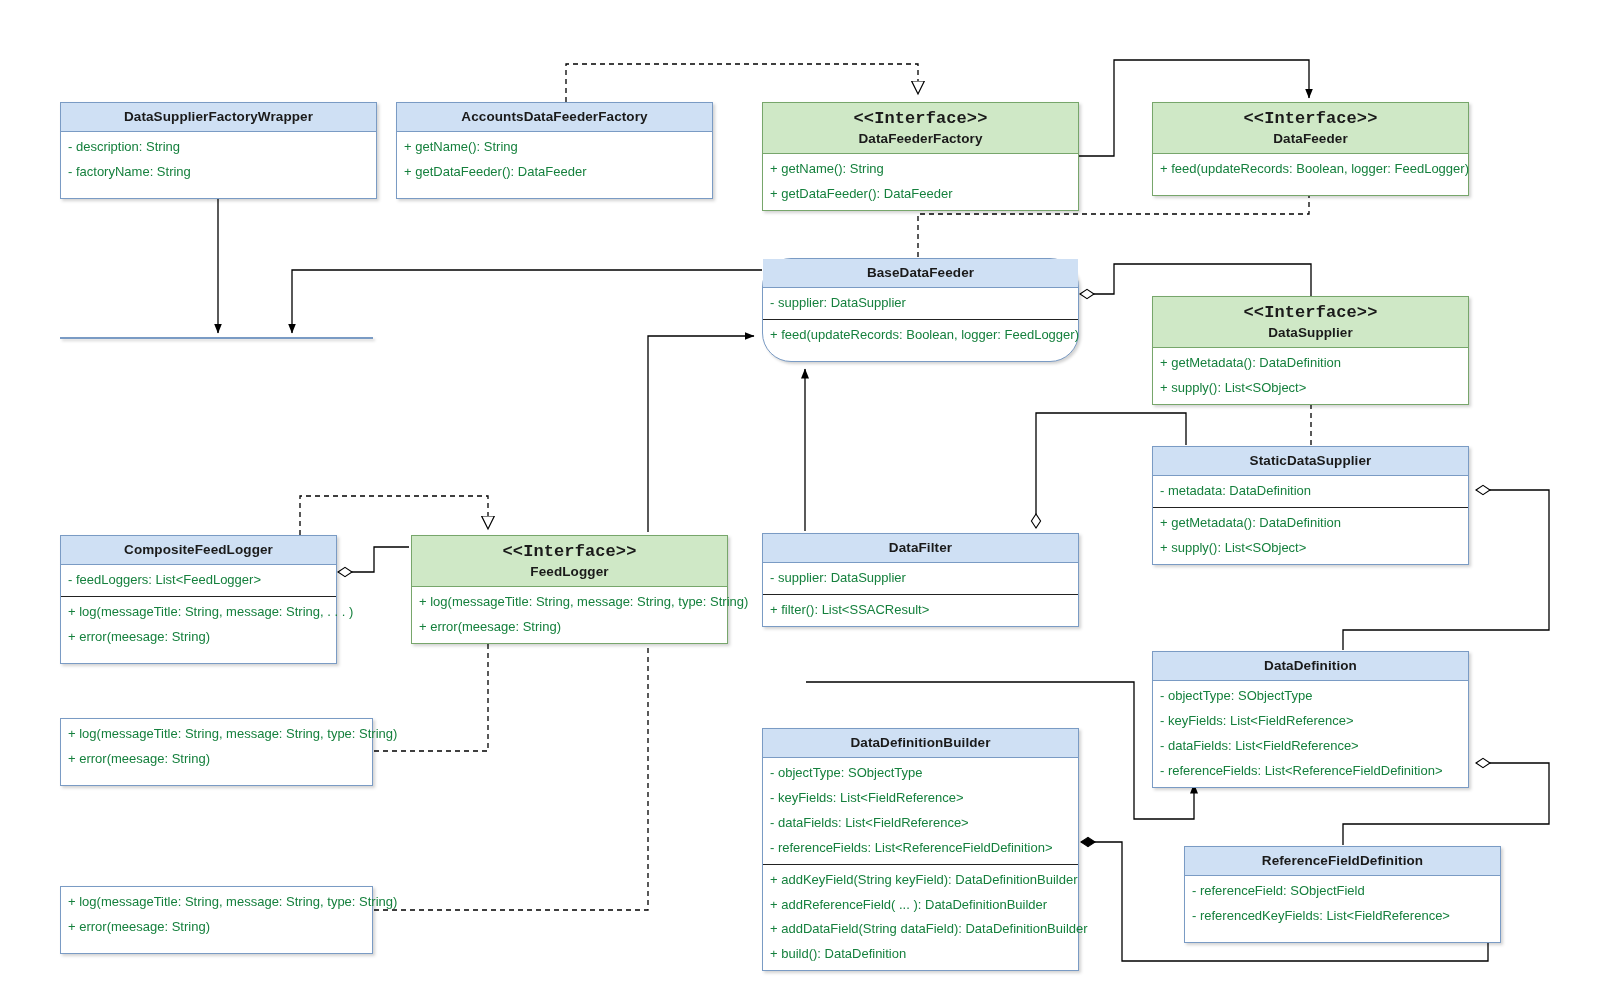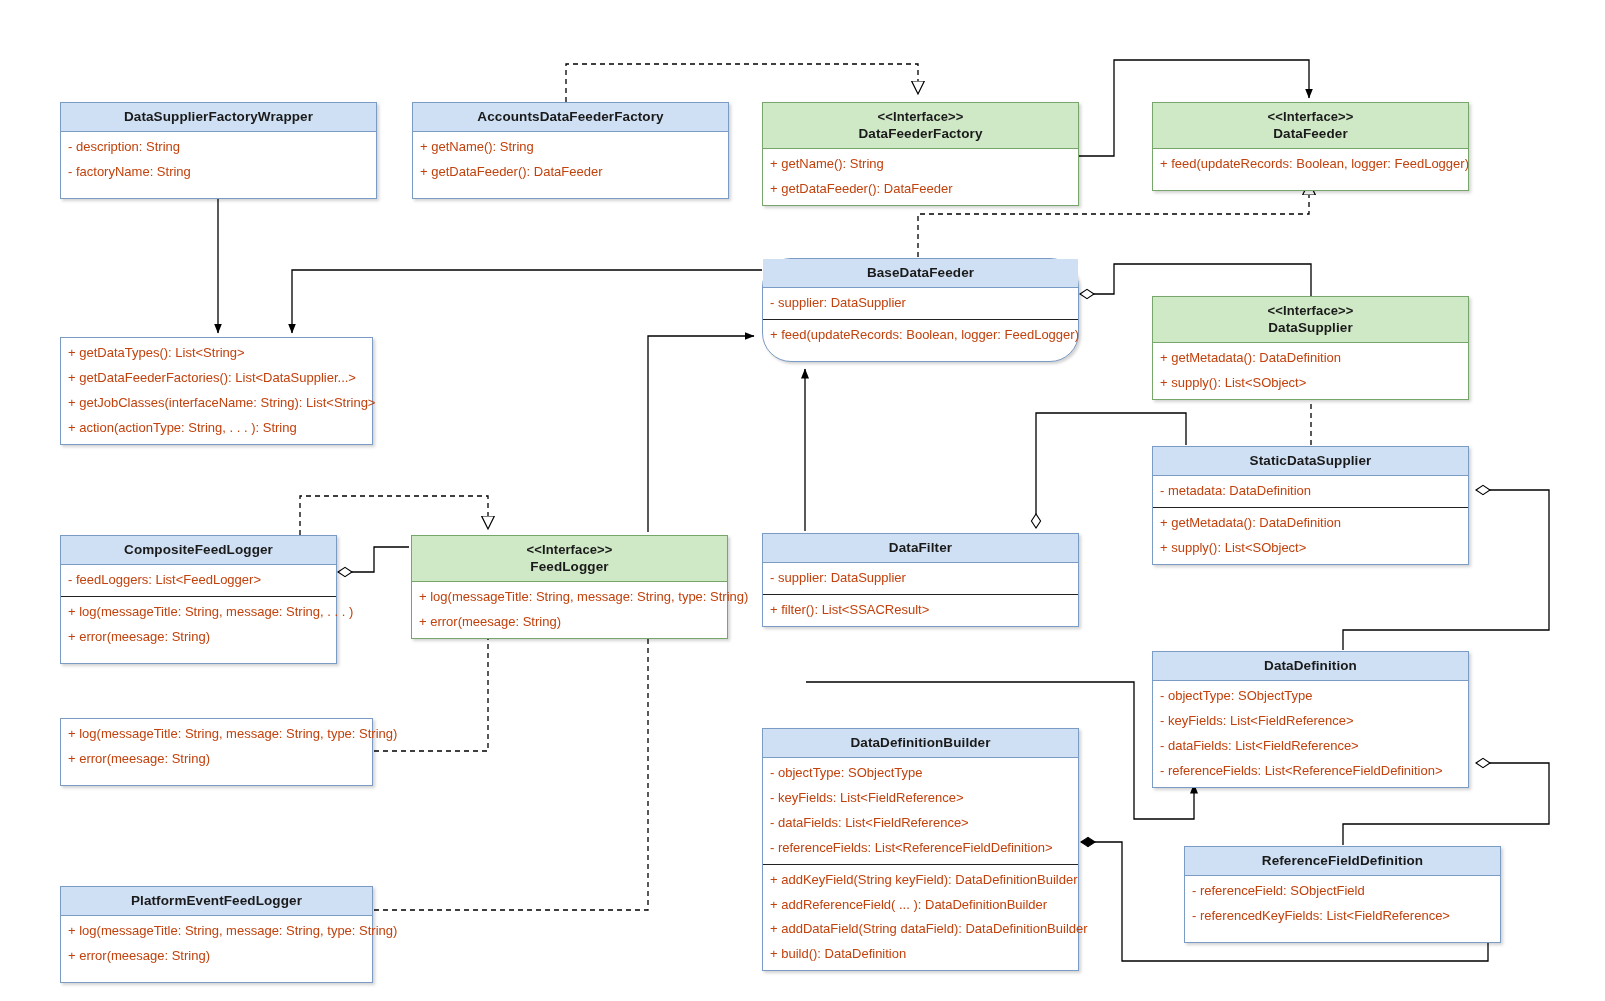--- a/index.html
+++ b/index.html
@@ -47,33 +47,34 @@
     padding: 5px 4px 5px 4px;
     letter-spacing: 0.1px;
   }
   .uml-class.iface .cls-header {
     background: #cfe8c6;
     border-bottom: 1px solid #77a66b;
   }
   .cls-header .stereo {
     display: block;
     font-weight: bold;
-    font-size: 13px;
+    font-size: 17px;
+    font-family: Liberation Mono, monospace;
   }
   .cls-section {
     box-sizing: border-box;
     padding: 3px 0 3px 0;
   }
   .cls-section + .cls-section {
     border-top: 1px solid #222222;
   }
   .cls-row {
     box-sizing: border-box;
     font-size: 13px;
-    color: #c2410c;
+    color: #15803d;
     padding: 5px 6px 5px 7px;
     white-space: nowrap;
     line-height: 1.15;
   }
   .spacer-row {
     height: 9px;
   }
 </style>
 </head>
 <body>
@@ -159,21 +160,21 @@
     <div class="cls-header">
       <span>DataSupplierFactoryWrapper</span>
     </div>
     <div class="cls-section">
       <div class="cls-row">- description: String</div>
       <div class="cls-row">- factoryName: String</div>
       <div class="cls-row spacer-row"></div>
     </div>
   </div>
 
-  <div class="uml-class" style="left:412px; top:78px; width:317px;">
+  <div class="uml-class" style="left:396px; top:78px; width:317px;">
     <div class="cls-header">
       <span>AccountsDataFeederFactory</span>
     </div>
     <div class="cls-section">
       <div class="cls-row">+ getName(): String</div>
       <div class="cls-row">+ getDataFeeder(): DataFeeder</div>
       <div class="cls-row spacer-row"></div>
     </div>
   </div>
 
@@ -217,26 +218,20 @@
       <span class="stereo">&lt;&lt;Interface&gt;&gt;</span>
       <span>DataSupplier</span>
     </div>
     <div class="cls-section">
       <div class="cls-row">+ getMetadata(): DataDefinition</div>
       <div class="cls-row">+ supply(): List&lt;SObject&gt;</div>
     </div>
   </div>
 
   <div class="uml-class" style="left:60px; top:313px; width:313px;">
-    <div class="cls-section">
-      <div class="cls-row">+ getDataTypes(): List&lt;String&gt;</div>
-      <div class="cls-row">+ getDataFeederFactories(): List&lt;DataSupplier...&gt;</div>
-      <div class="cls-row">+ getJobClasses(interfaceName: String): List&lt;String&gt;</div>
-      <div class="cls-row">+ action(actionType: String,  . . . ): String</div>
-    </div>
   </div>
 
   <div class="uml-class" style="left:1152px; top:422px; width:317px;">
     <div class="cls-header">
       <span>StaticDataSupplier</span>
     </div>
     <div class="cls-section">
       <div class="cls-row">- metadata: DataDefinition</div>
     </div>
     <div class="cls-section">
@@ -325,23 +320,20 @@
       <span>ReferenceFieldDefinition</span>
     </div>
     <div class="cls-section">
       <div class="cls-row">- referenceField: SObjectField</div>
       <div class="cls-row">- referencedKeyFields: List&lt;FieldReference&gt;</div>
       <div class="cls-row spacer-row"></div>
     </div>
   </div>
 
   <div class="uml-class" style="left:60px; top:862px; width:313px;">
-    <div class="cls-header">
-      <span>PlatformEventFeedLogger</span>
-    </div>
     <div class="cls-section">
       <div class="cls-row">+ log(messageTitle: String, message: String, type: String)</div>
       <div class="cls-row">+ error(meesage: String)</div>
       <div class="cls-row spacer-row"></div>
     </div>
   </div>
 
 </div>
 
 </body></html>

